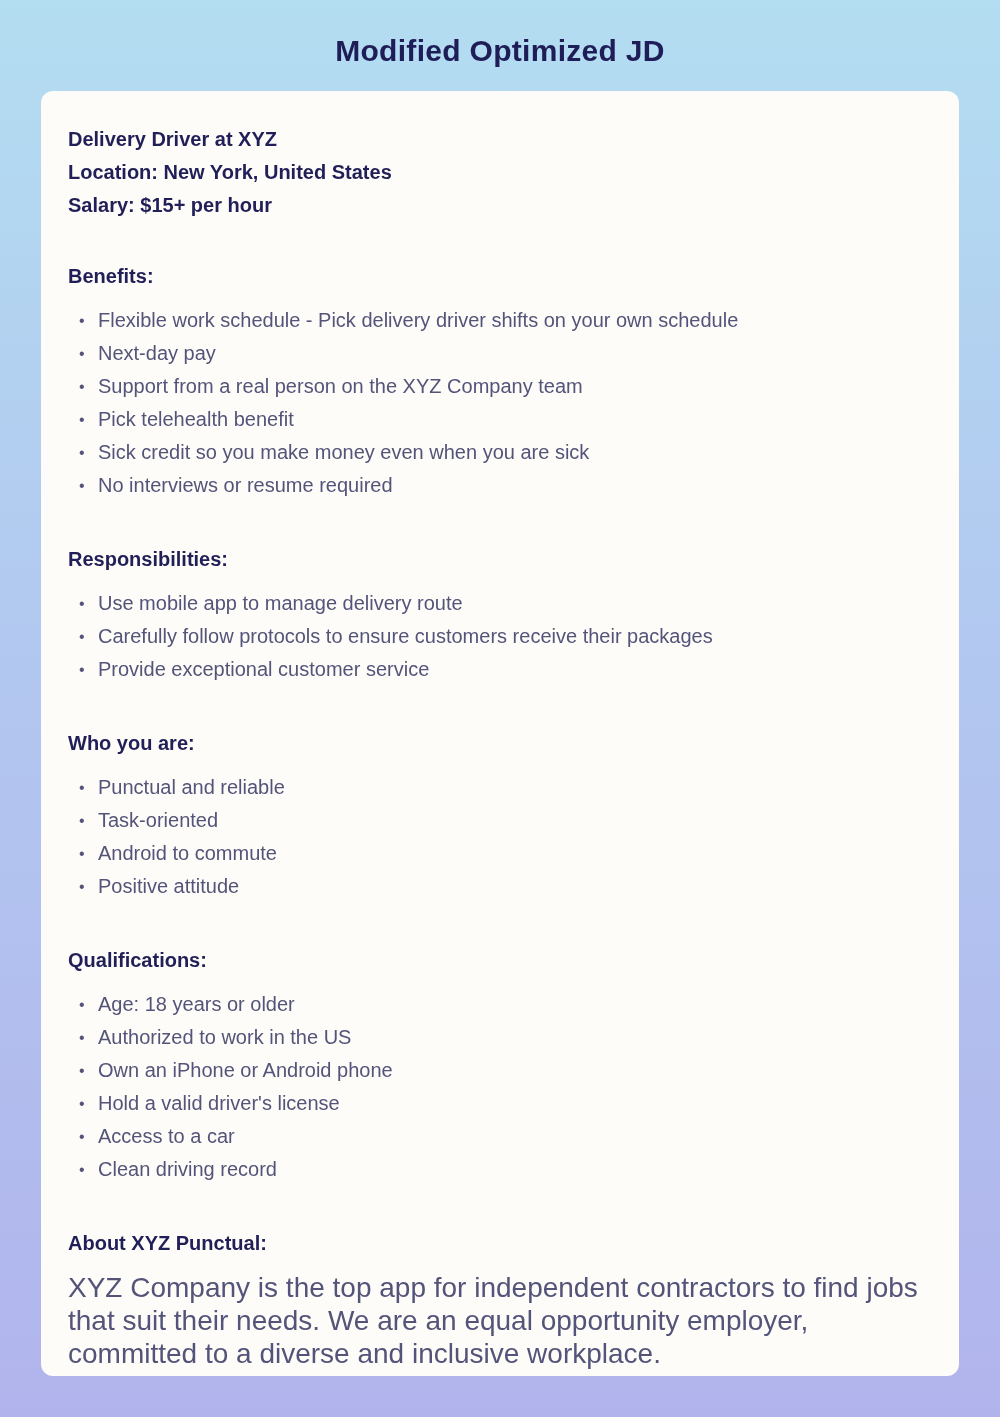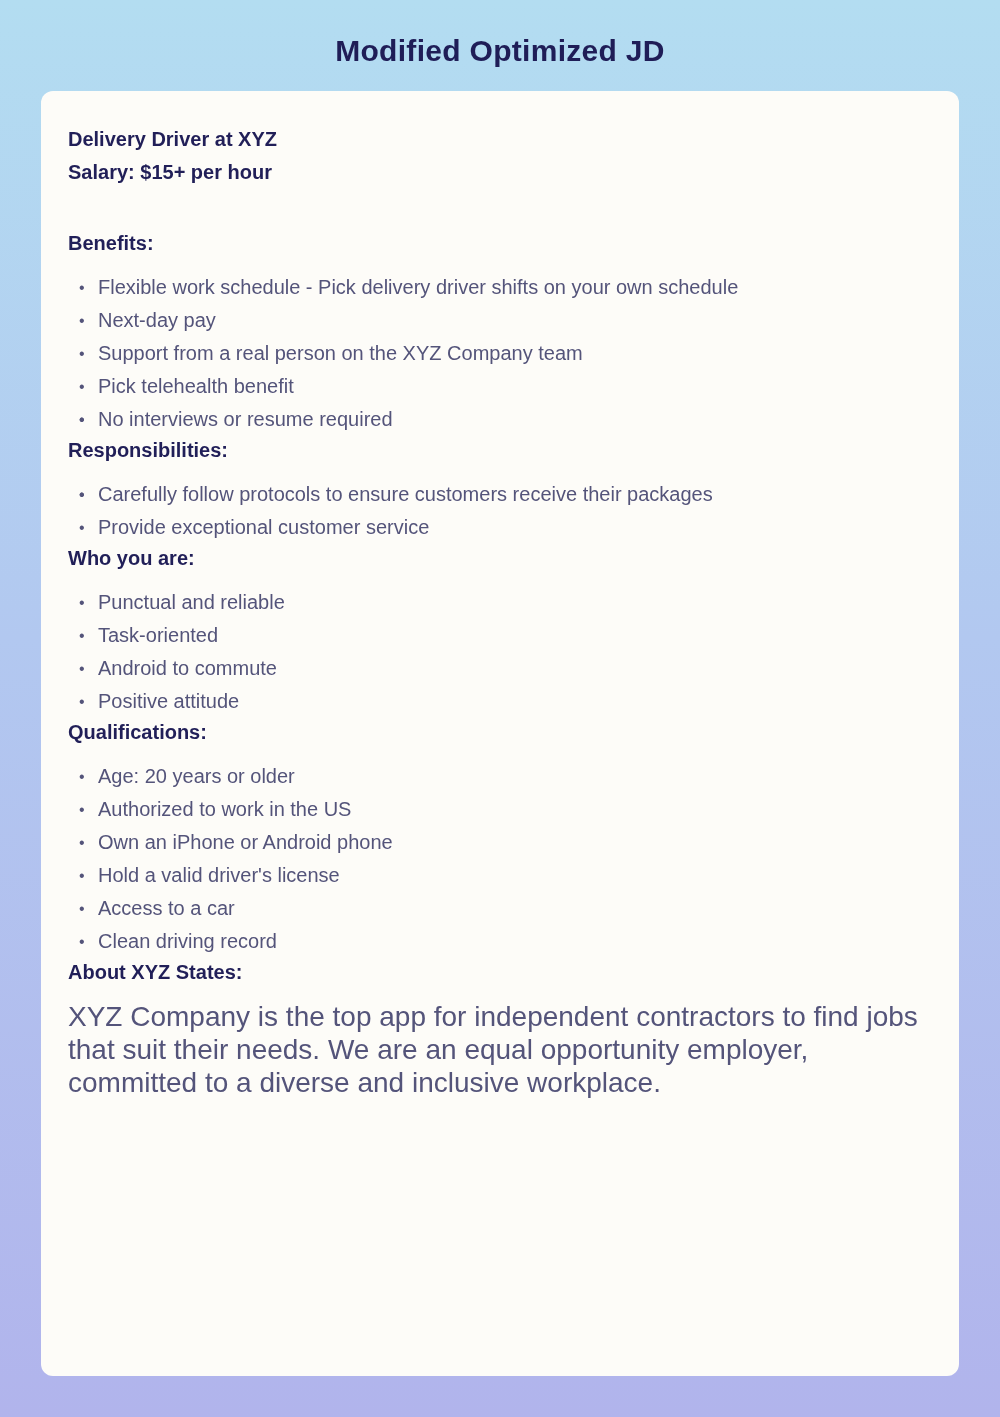--- a/index.html
+++ b/index.html
@@ -44,21 +44,21 @@
   }
   .section-title {
     font-size: 20px;
     font-weight: bold;
     color: #211f58;
     margin: 0;
     line-height: 28px;
   }
   .section { margin-top: 0; }
   .sec-benefits { margin-top: 40px; }
-  .sec-gap { }
+  .sec-gap { margin-top: 43px; }
   ul.items {
     list-style: none;
     margin: 14px 0 0 0;
     padding: 0;
   }
   ul.items li {
     font-size: 20px;
     color: #54547a;
     line-height: 33px;
     position: relative;
@@ -80,63 +80,64 @@
   }
 </style>
 </head>
 <body>
 
 <h1 class="page-title">Modified Optimized JD</h1>
 
 <div class="card">
 
   <p class="head-line">Delivery Driver at XYZ</p>
+  <p class="head-line">Location: New York, United States</p>
   <p class="head-line">Salary: $15+ per hour</p>
 
   <div class="section sec-benefits">
     <h2 class="section-title">Benefits:</h2>
     <ul class="items">
       <li><span class="bullet">•</span><span>Flexible work schedule - Pick delivery driver shifts on your own schedule</span></li>
       <li><span class="bullet">•</span><span>Next-day pay</span></li>
       <li><span class="bullet">•</span><span>Support from a real person on the XYZ Company team</span></li>
       <li><span class="bullet">•</span><span>Pick telehealth benefit</span></li>
-      <li><span class="bullet">•</span></li>
+      <li><span class="bullet">•</span><span>Sick credit so you make money even when you are sick</span></li>
       <li><span class="bullet">•</span><span>No interviews or resume required</span></li>
     </ul>
   </div>
 
   <div class="section sec-gap">
     <h2 class="section-title">Responsibilities:</h2>
     <ul class="items">
-      <li><span class="bullet">•</span></li>
+      <li><span class="bullet">•</span><span>Use mobile app to manage delivery route</span></li>
       <li><span class="bullet">•</span><span>Carefully follow protocols to ensure customers receive their packages</span></li>
       <li><span class="bullet">•</span><span>Provide exceptional customer service</span></li>
     </ul>
   </div>
 
   <div class="section sec-gap">
     <h2 class="section-title">Who you are:</h2>
     <ul class="items">
       <li><span class="bullet">•</span><span>Punctual and reliable</span></li>
       <li><span class="bullet">•</span><span>Task-oriented</span></li>
       <li><span class="bullet">•</span><span>Android to commute</span></li>
       <li><span class="bullet">•</span><span>Positive attitude</span></li>
     </ul>
   </div>
 
   <div class="section sec-gap">
     <h2 class="section-title">Qualifications:</h2>
     <ul class="items">
-      <li><span class="bullet">•</span><span>Age: 20 years or older</span></li>
+      <li><span class="bullet">•</span><span>Age: 18 years or older</span></li>
       <li><span class="bullet">•</span><span>Authorized to work in the US</span></li>
       <li><span class="bullet">•</span><span>Own an iPhone or Android phone</span></li>
       <li><span class="bullet">•</span><span>Hold a valid driver's license</span></li>
       <li><span class="bullet">•</span><span>Access to a car</span></li>
       <li><span class="bullet">•</span><span>Clean driving record</span></li>
     </ul>
   </div>
 
   <div class="section sec-gap">
-    <h2 class="section-title">About XYZ States:</h2>
+    <h2 class="section-title">About XYZ Punctual:</h2>
     <p class="about-text">XYZ Company is the top app for independent contractors to find jobs that suit their needs. We are an equal opportunity employer, committed to a diverse and inclusive workplace.</p>
   </div>
 
 </div>
 
 </body></html>

